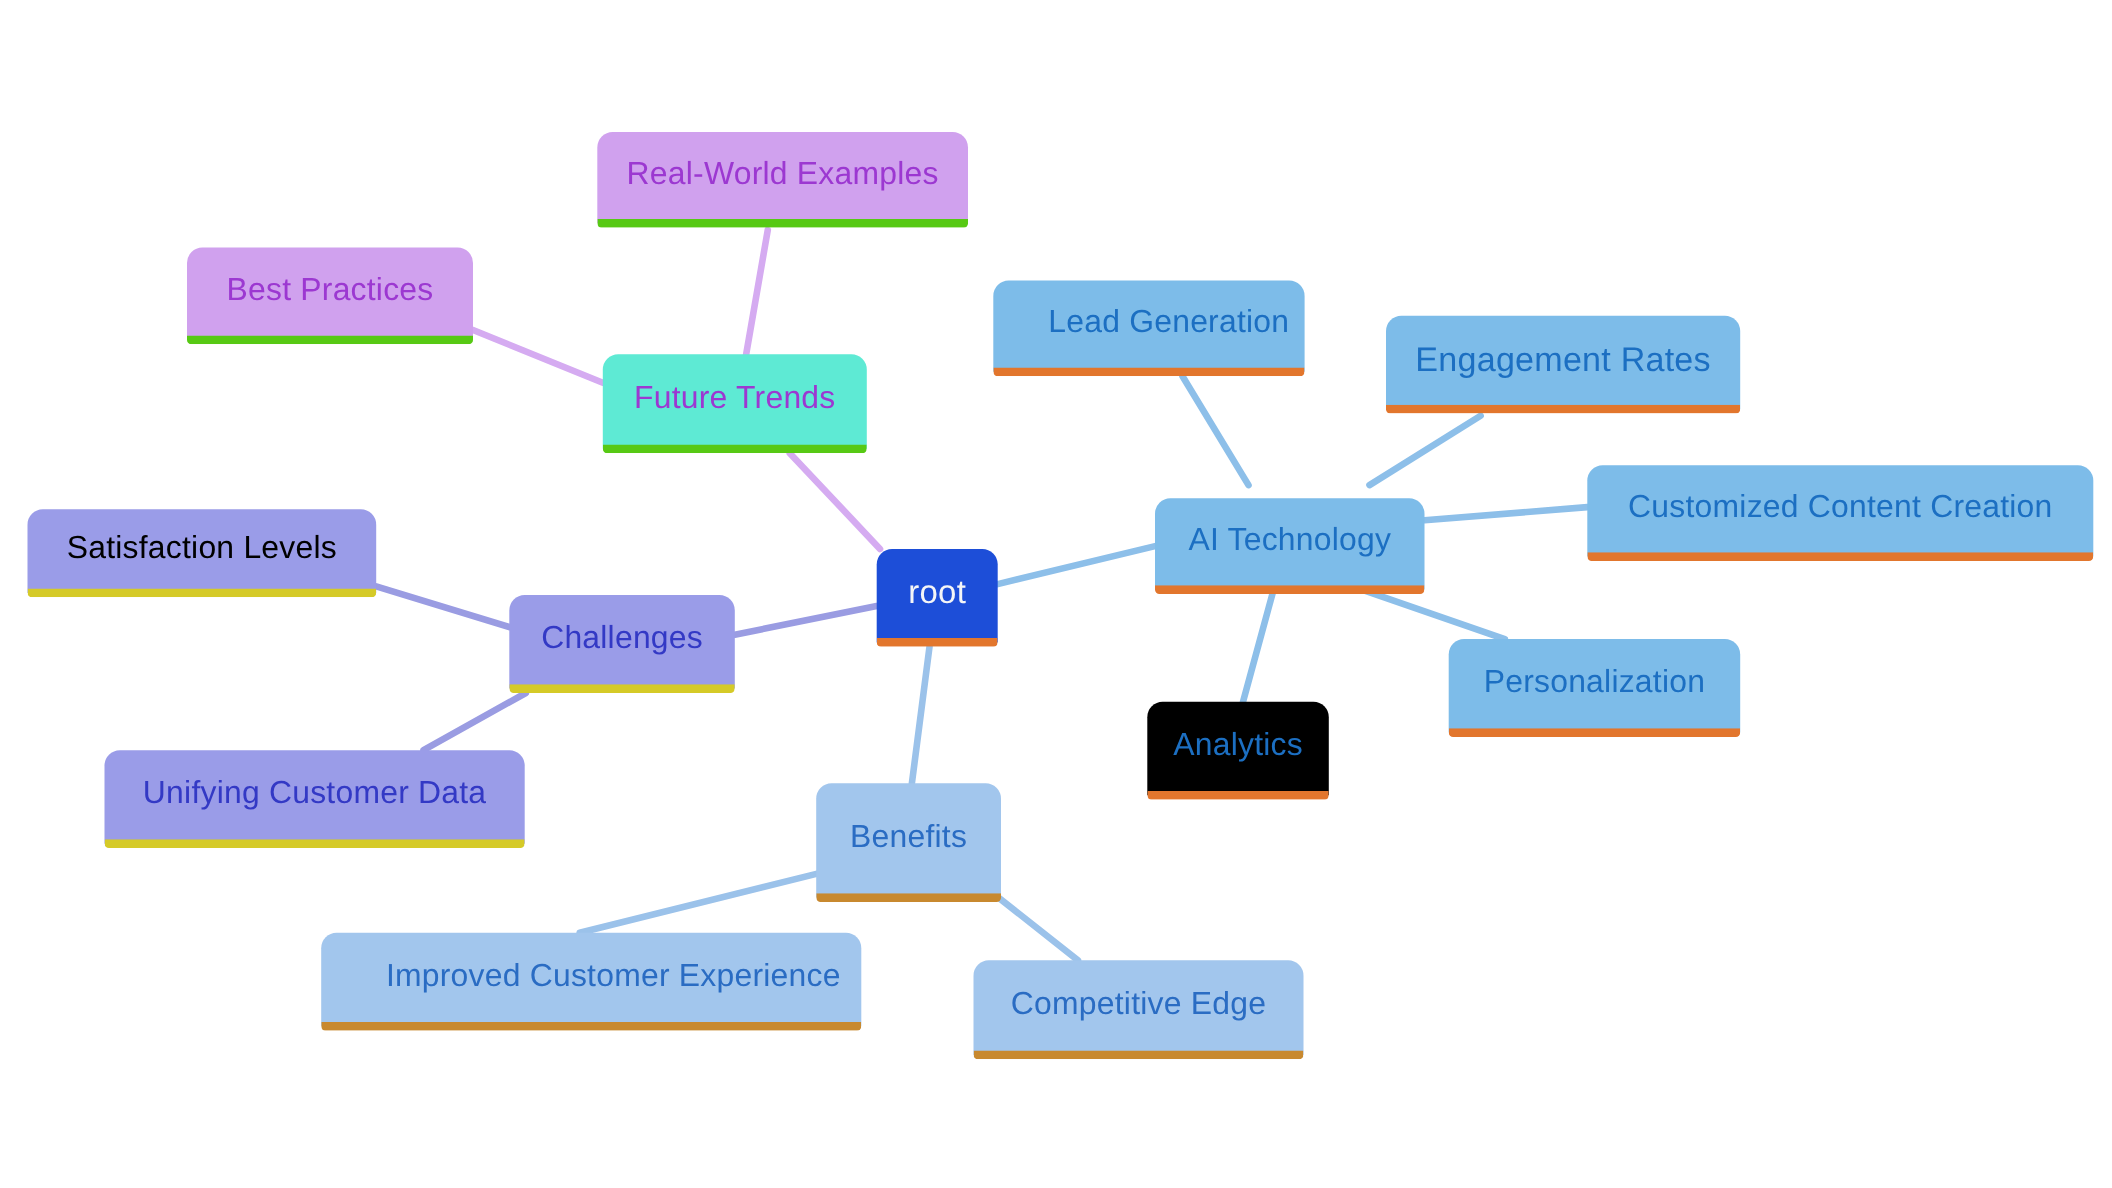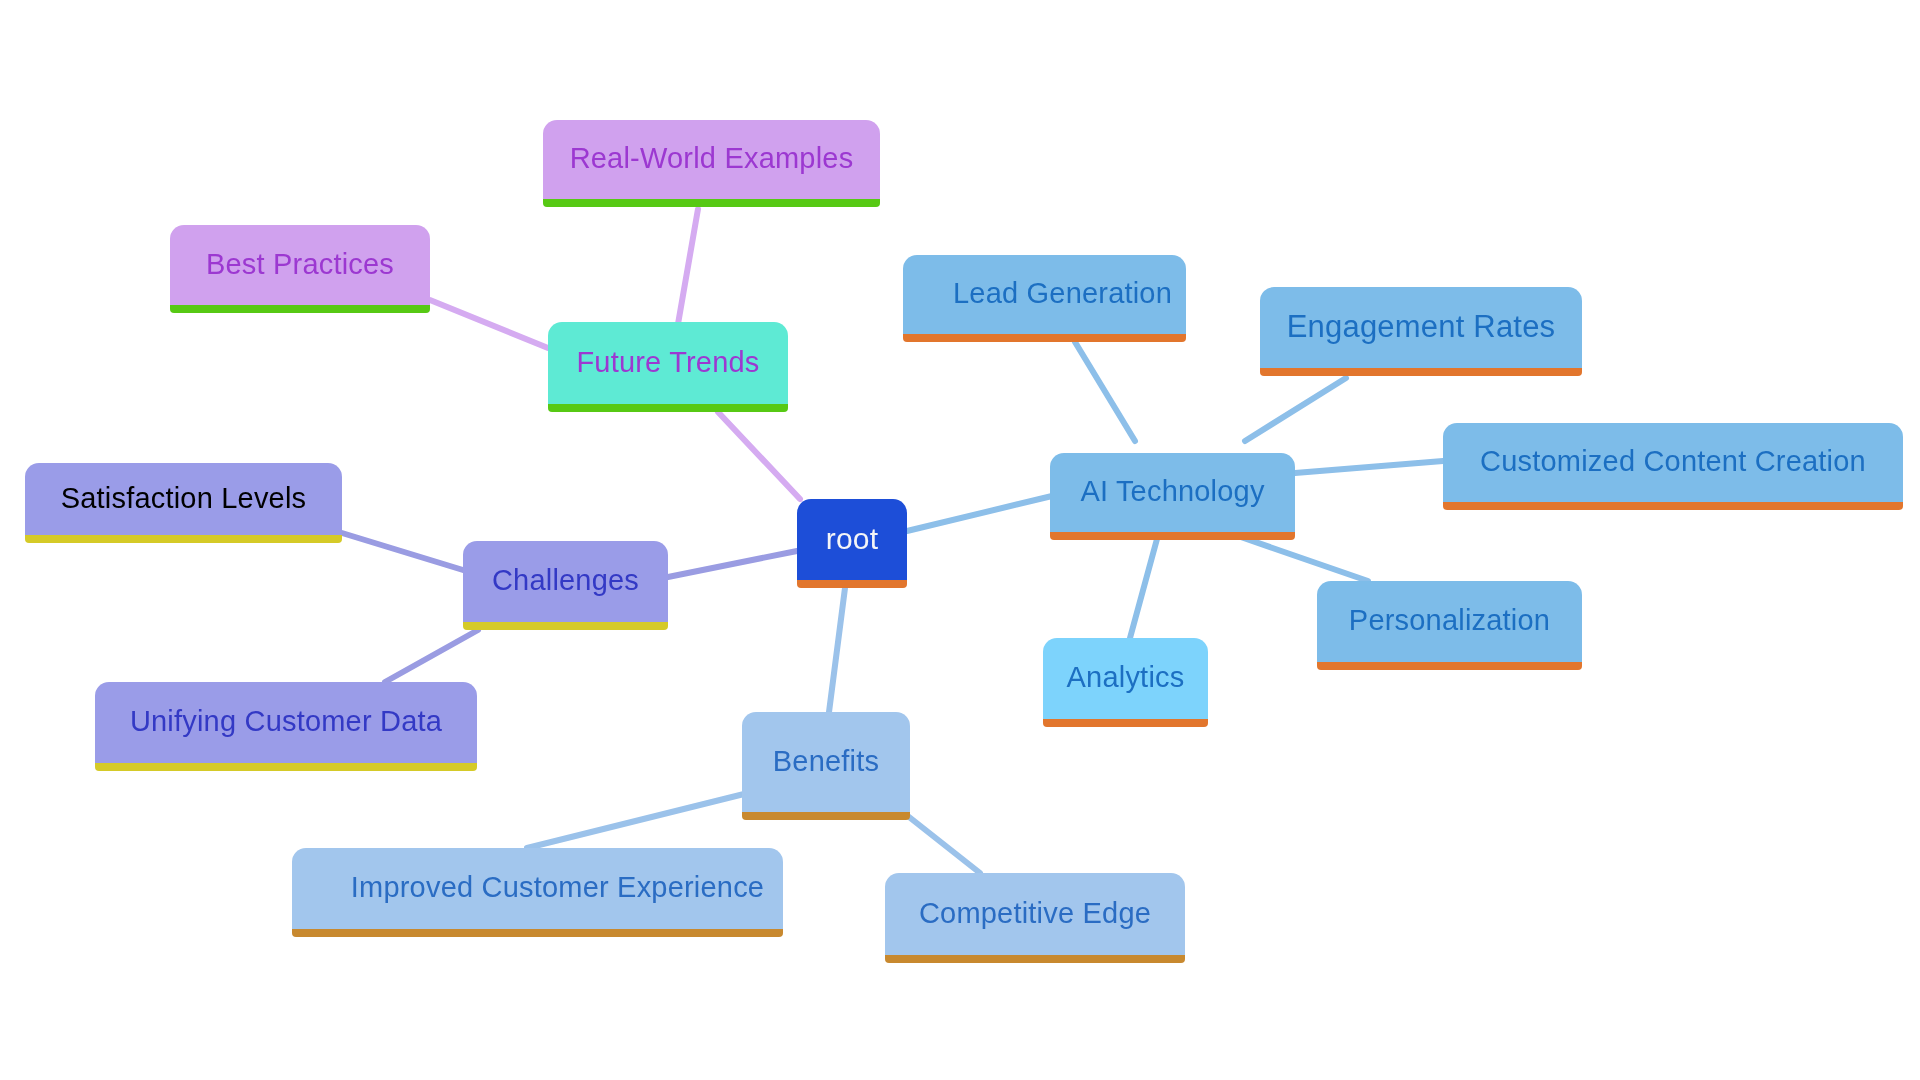--- a/index.html
+++ b/index.html
@@ -78,21 +78,21 @@
       </div>
       <div class="node" style="left: 1260px; top: 287px; width: 322px; height: 89px; background: rgb(125, 188, 233); border-bottom: 8px solid rgb(226, 118, 45); color: rgb(28, 111, 194); font-size: 31px;">
         <span>Engagement Rates</span>
       </div>
       <div class="node" style="left: 1443px; top: 423px; width: 460px; height: 87px; background: rgb(125, 188, 233); border-bottom: 8px solid rgb(226, 118, 45); color: rgb(28, 111, 194); font-size: 29px;">
         <span>Customized Content Creation</span>
       </div>
       <div class="node" style="left: 1317px; top: 581px; width: 265px; height: 89px; background: rgb(125, 188, 233); border-bottom: 8px solid rgb(226, 118, 45); color: rgb(28, 111, 194); font-size: 29px;">
         <span>Personalization</span>
       </div>
-      <div class="node" style="left: 1043px; top: 638px; width: 165px; height: 89px; background: #7dd3fc; border-bottom: 8px solid rgb(226, 118, 45); color: rgb(28, 111, 194); font-size: 29px; text-align: right;">
+      <div class="node" style="left: 1043px; top: 638px; width: 165px; height: 89px; background: #000000; border-bottom: 8px solid rgb(226, 118, 45); color: rgb(28, 111, 194); font-size: 29px; text-align: right;">
         <span>Analytics</span>
       </div>
       <div class="node" style="left: 742px; top: 712px; width: 168px; height: 108px; background: rgb(162, 198, 237); border-bottom: 8px solid rgb(200, 137, 47); color: rgb(42, 108, 195); font-size: 29px;">
         <span>Benefits</span>
       </div>
       <div class="node" style="left: 292px; top: 848px; width: 491px; height: 89px; background: rgb(162, 198, 237); border-bottom: 8px solid rgb(200, 137, 47); color: rgb(42, 108, 195); font-size: 29px; padding-left: 40px;">
         <span>Improved Customer Experience</span>
       </div>
       <div class="node" style="left: 885px; top: 873px; width: 300px; height: 90px; background: rgb(162, 198, 237); border-bottom: 8px solid rgb(200, 137, 47); color: rgb(42, 108, 195); font-size: 29px;">
         <span>Competitive Edge</span>

